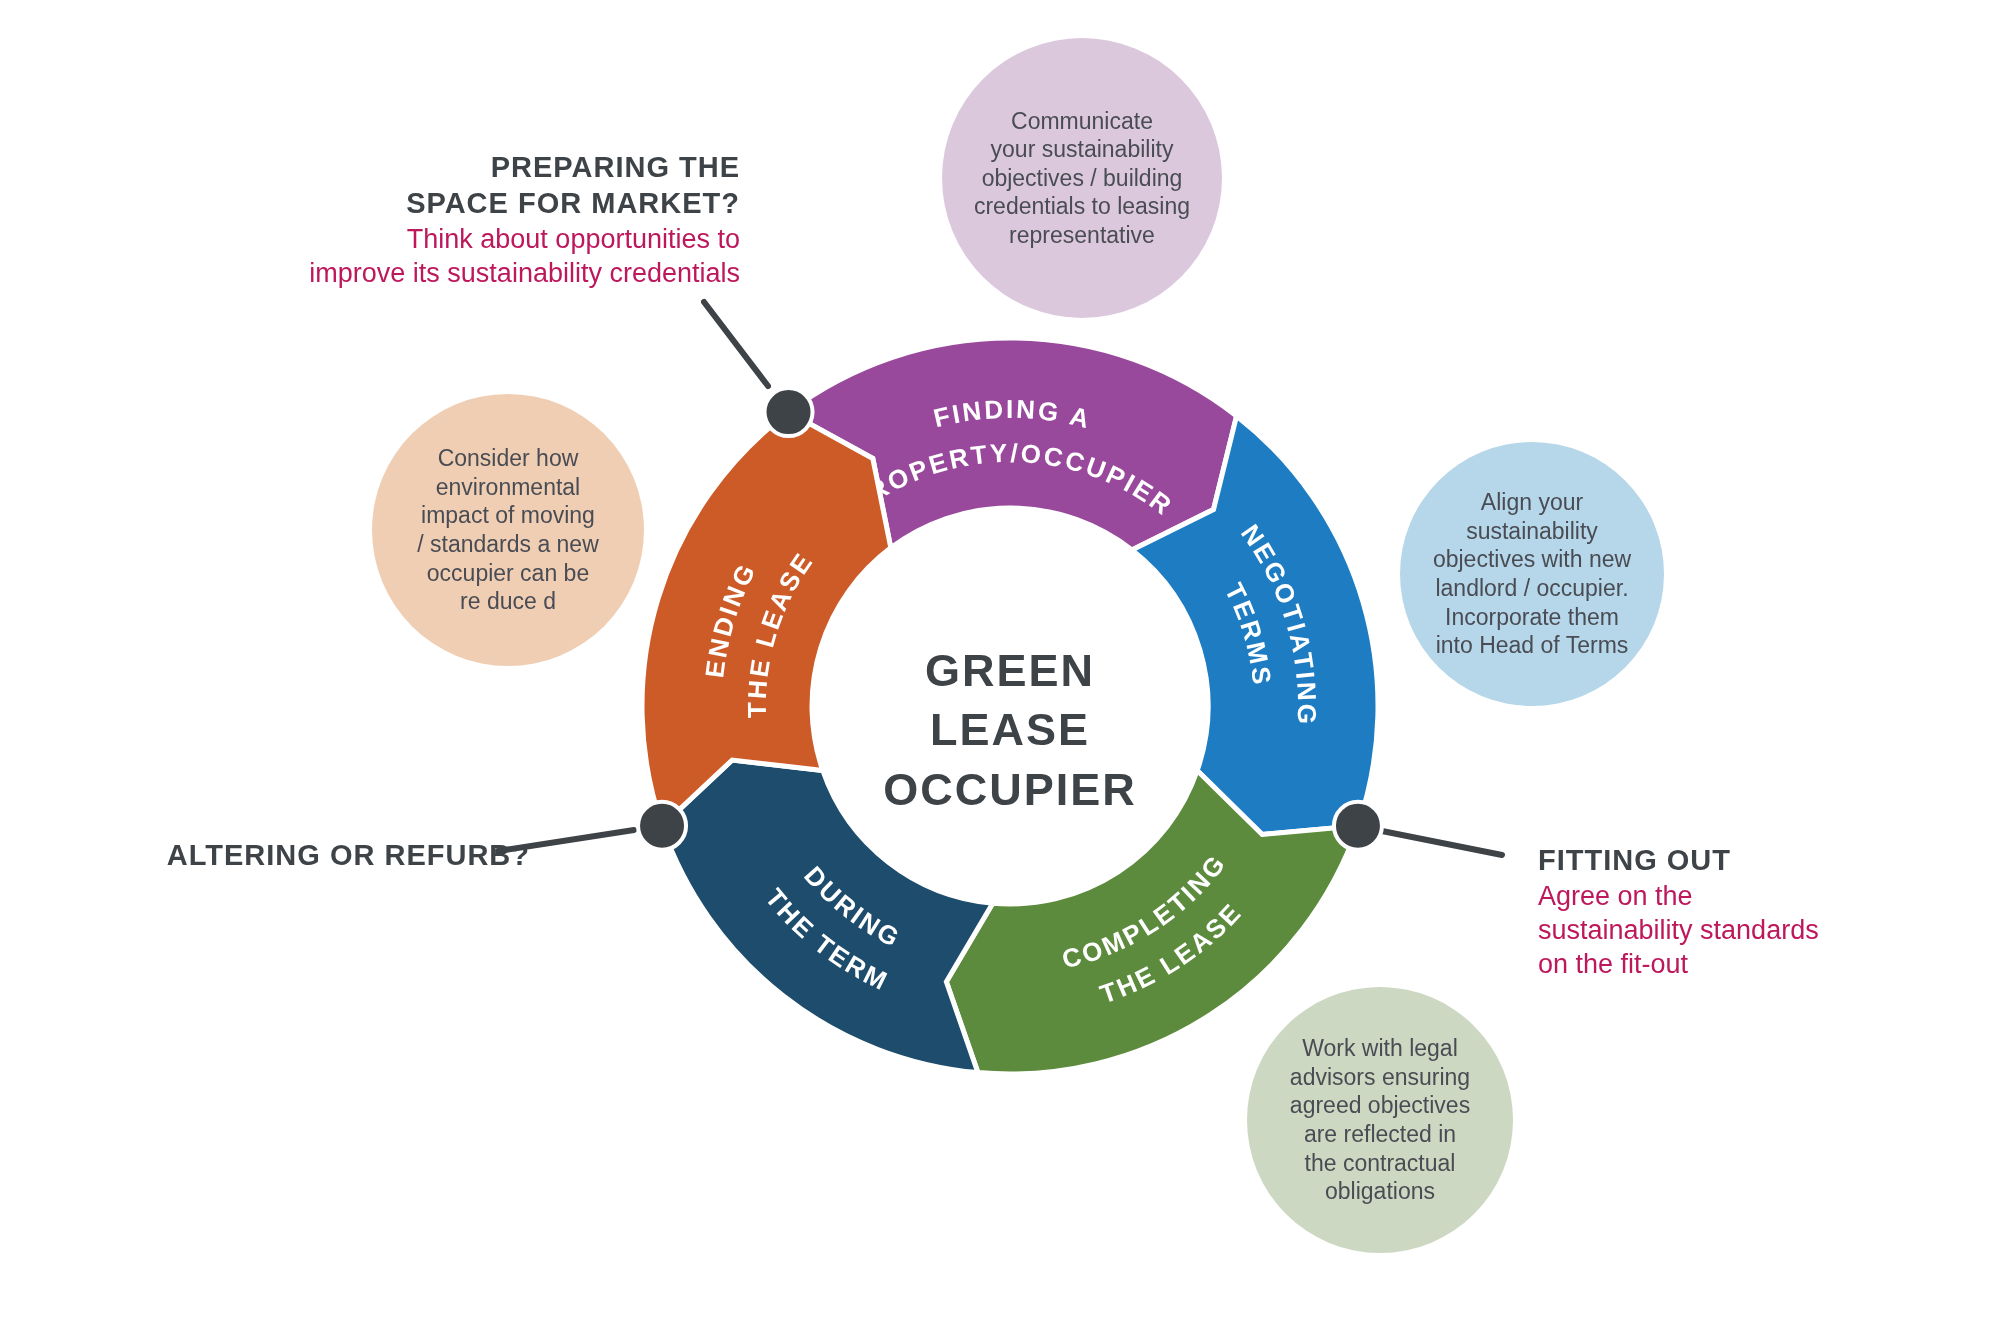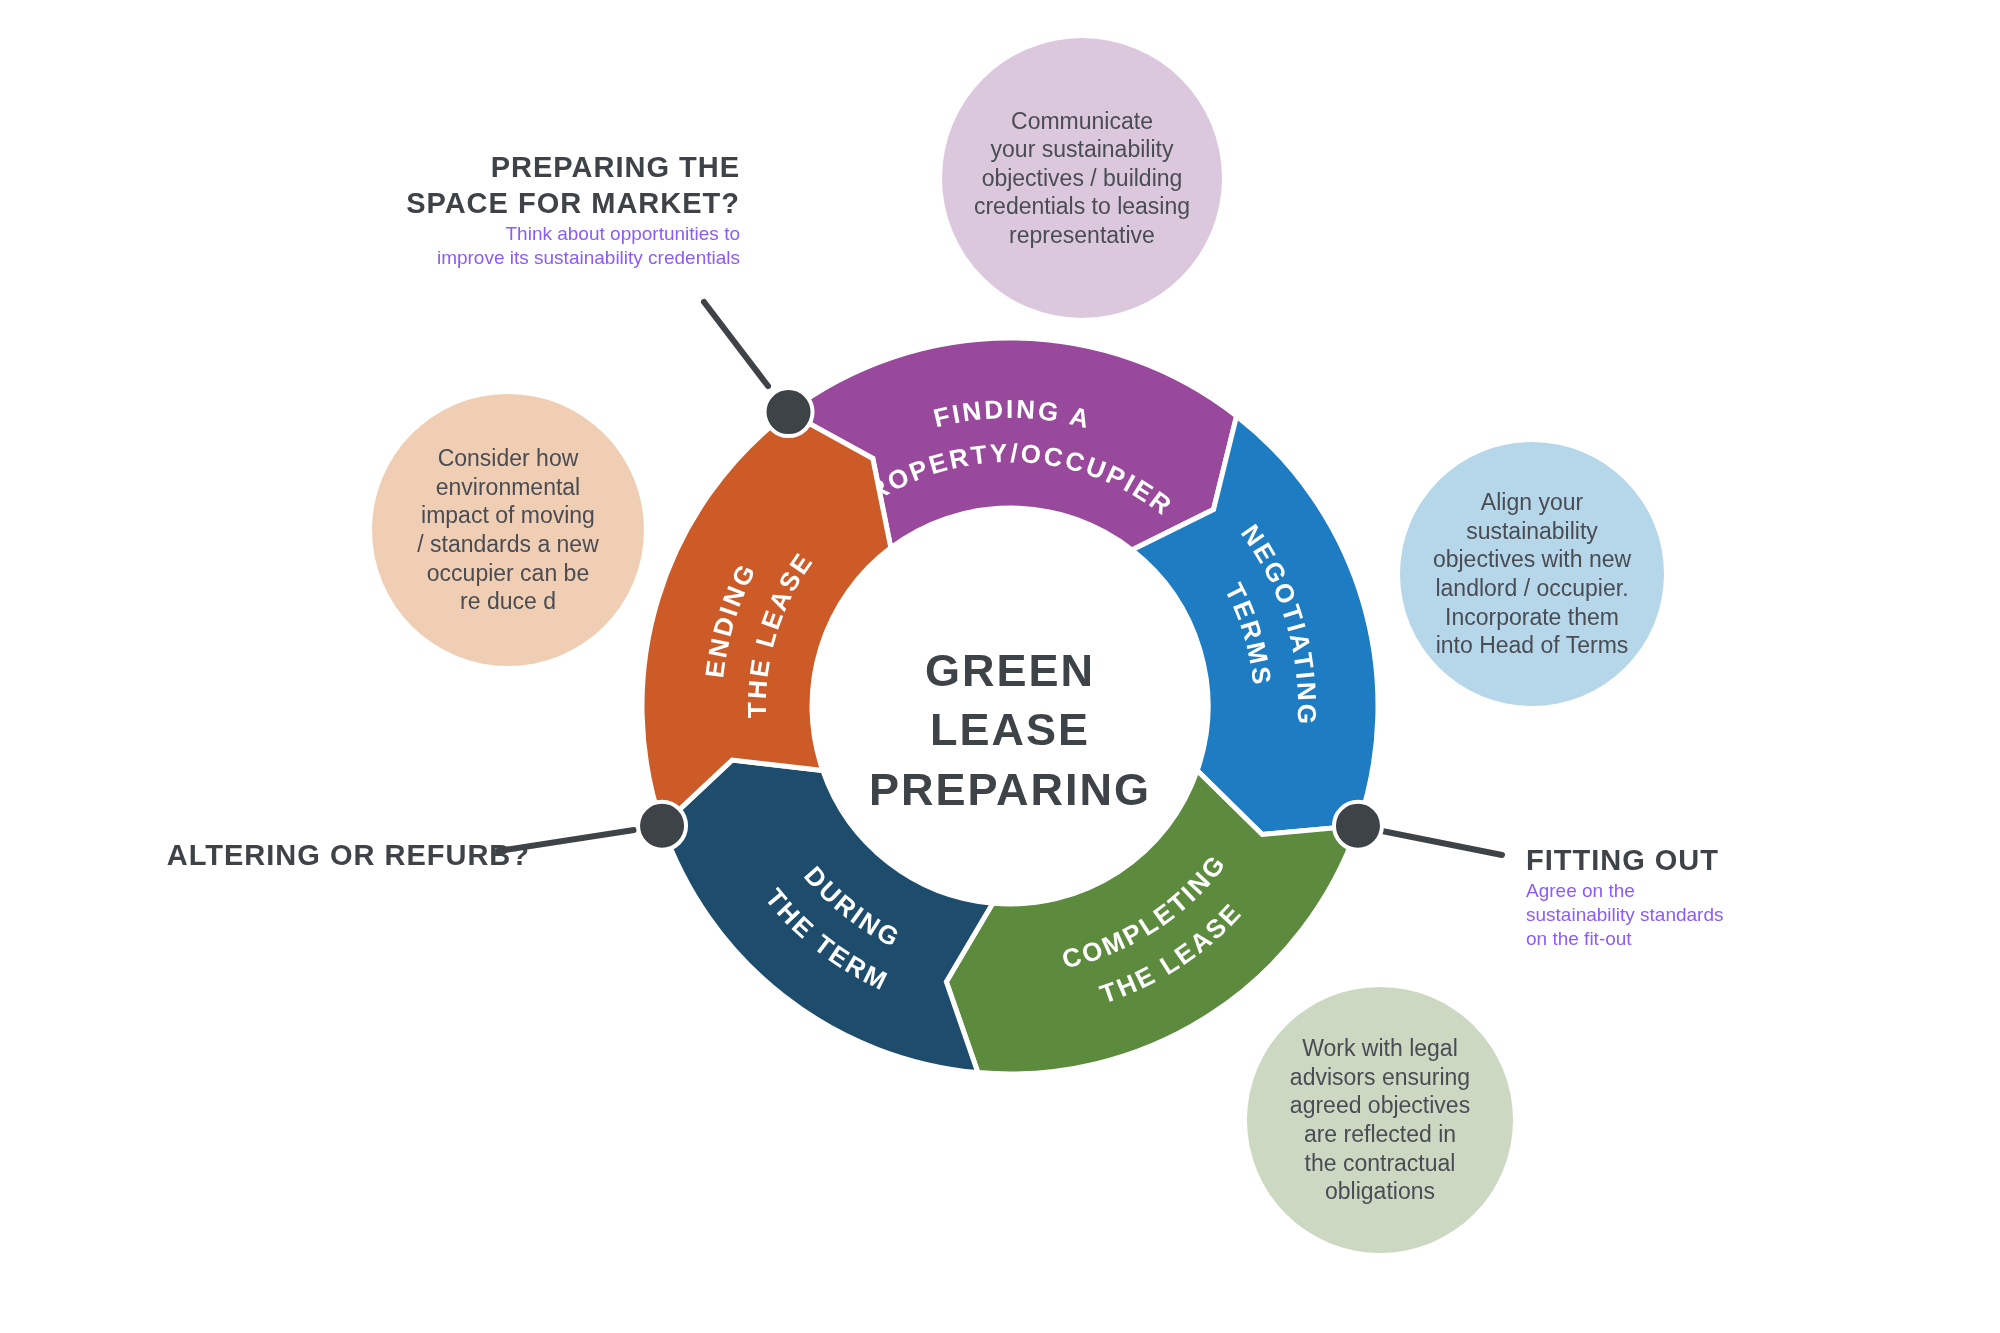--- a/index.html
+++ b/index.html
@@ -16,24 +16,24 @@
   .bubble .lines span{display:block;}
   .center-title{
     position:absolute;z-index:3;transform:translate(-50%,-50%);
     font-weight:bold;font-size:45px;letter-spacing:2px;color:#3e4348;
     text-align:center;line-height:1.32;
   }
   .center-title span{display:block;}
   .callout{position:absolute;z-index:3;}
   .callout .heading{font-weight:bold;font-size:29px;line-height:1.24;letter-spacing:1px;color:#3e4348;}
   .callout .heading span{display:block;}
-  .callout .body{font-size:19px;line-height:1.26;color:#8b5cf6;}
+  .callout .body{font-size:27px;line-height:1.26;color:#be185d;}
   .callout .body span{display:block;}
   .align-center{text-align:right;}
-  .align-left{text-align:left;}
+  .align-left{text-align:left;margin-left:12px;}
   .arc-label{font-weight:bold;font-size:26px;letter-spacing:2.5px;}
 </style>
 </head>
 <body>
 
 <div class="canvas">
 
   <svg id="chart" width="2000" height="1333" viewBox="0 0 2000 1333">
       <defs>
         <path id="tp-0-0" fill="none" d="M 836.68 475.99 A 288 288 0 0 1 1187.31 479.05"></path>
@@ -66,21 +66,21 @@
       <line x1="498" y1="851" x2="634" y2="830" stroke="#3e4348" stroke-width="6" stroke-linecap="round"></line>
       <line x1="1382" y1="831" x2="1502" y2="855" stroke="#3e4348" stroke-width="6" stroke-linecap="round"></line>
       <circle cx="788.5320714800462" cy="412.10213230259626" r="24" fill="#3e4348" stroke="#ffffff" stroke-width="4"></circle>
       <circle cx="662.0491641794515" cy="825.8090808402341" r="24" fill="#3e4348" stroke="#ffffff" stroke-width="4"></circle>
       <circle cx="1357.9508358205487" cy="825.8090808402335" r="24" fill="#3e4348" stroke="#ffffff" stroke-width="4"></circle>
     </svg>
 
   <div class="center-title" style="left:1010px;top:706px;">
       <span style="display: block; margin-top: 48px;">GREEN</span>
       <span style="display: block;">LEASE</span>
-      <span style="display: block;">PREPARING</span>
+      <span style="display: block;">OCCUPIER</span>
     </div>
 
   <div class="bubble" style="left: 942px; top: 38px; width: 280px; height: 280px; background-color: rgb(220, 200, 221);">
     <div class="lines">
         <span style="display: block;">Communicate</span>
         <span style="display: block;">your sustainability</span>
         <span style="display: block;">objectives / building</span>
         <span style="display: block;">credentials to leasing</span>
         <span style="display: block;">representative</span>
       </div>

